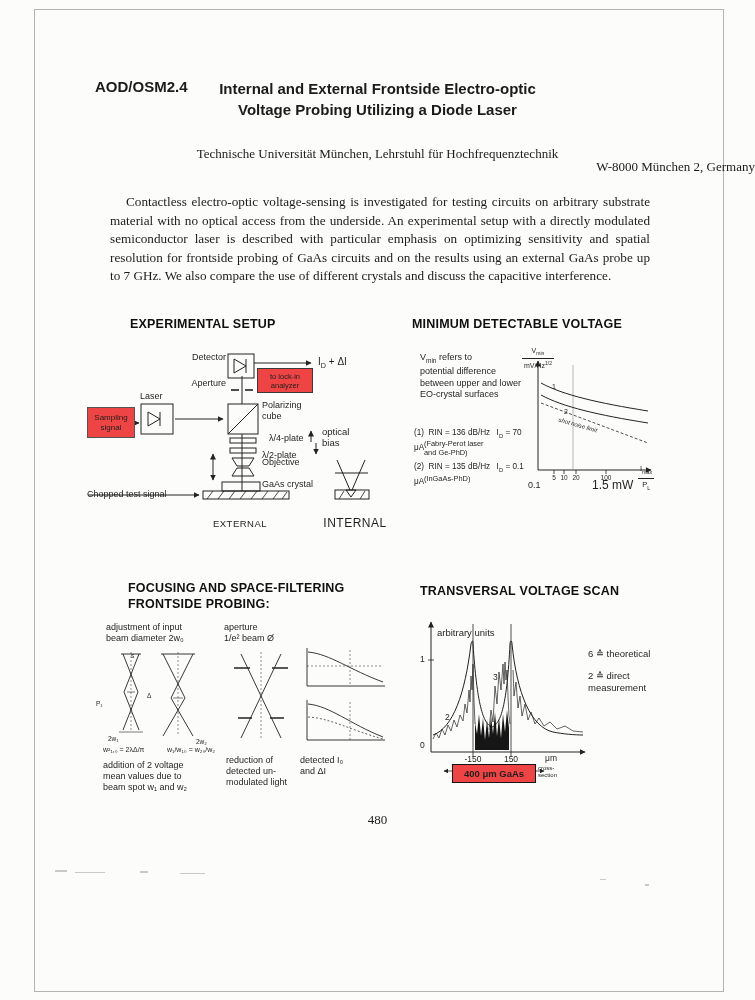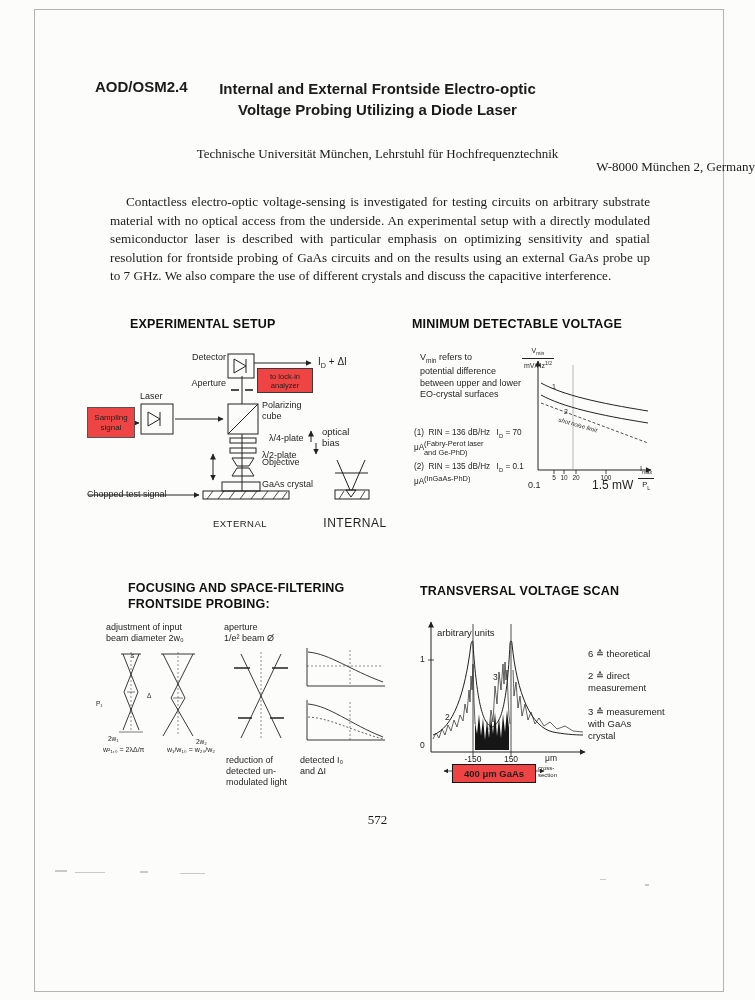--- a/index.html
+++ b/index.html
@@ -206,20 +206,21 @@
       </g>
     </g>
   </svg>
   <div class="lbl" style="left:131px;top:650px;font-size:6.5px">s</div>
   <div class="lbl" style="left:147px;top:690px;font-size:6.5px">Δ</div>
   <div class="lbl" style="left:96px;top:698px;font-size:6.5px">P₁</div>
   <div class="lbl" style="left:108px;top:733px;font-size:6.5px">2w₁</div>
   <div class="lbl" style="left:196px;top:736px;font-size:6.5px">2w₂</div>
   <div class="lbl" style="left:103px;top:744px;width:62px;font-size:7px">w²₁,₀ = 2λΔ/π</div>
   <div class="lbl" style="left:167px;top:744px;width:60px;font-size:7px">w₁/w₁₀ = w₂₀/w₂</div>
+  <div class="lbl" style="left:103px;top:760px;width:115px">addition of 2 voltage<br>mean values due to<br>beam spot w₁ and w₂</div>
 
   <svg style="left:226px;top:648px" width="70" height="95" viewBox="0 0 70 95">
     <g stroke="#222" fill="none" stroke-width=".9">
       <g>
         <line x1="35" y1="4" x2="35" y2="90" stroke-dasharray="2,2" stroke-width=".5"></line>
         <line x1="15" y1="6" x2="35" y2="48"></line>
         <line x1="55" y1="6" x2="35" y2="48"></line>
         <line x1="35" y1="48" x2="15" y2="90"></line>
         <line x1="35" y1="48" x2="55" y2="90"></line>
         <line x1="8" y1="20" x2="24" y2="20" stroke-width="1.5"></line>
@@ -290,23 +291,22 @@
   <div class="lbl" style="left:420px;top:740px;font-size:8.5px">0</div>
   <div class="lbl" style="left:445px;top:712px;font-size:8.5px">2</div>
   <div class="lbl" style="left:493px;top:672px;font-size:8.5px">3</div>
   <div class="lbl" style="left:458px;top:754px;width:30px;text-align:center;font-size:8.5px">-150</div>
   <div class="lbl" style="left:496px;top:754px;width:30px;text-align:center;font-size:8.5px">150</div>
   <div class="lbl" style="left:545px;top:753px;font-size:8.5px">μm</div>
   <div class="lbl boxed" style="left:452px;top:764px;width:82px;height:17px;font-size:9.5px;font-weight:bold;border:1.5px solid #151515">400 μm GaAs</div>
   <div class="lbl" style="left:538px;top:765px;font-size:6px;line-height:7px">cross-<br>section</div>
   <div class="lbl" style="left:588px;top:648px;width:115px;font-size:9.5px;line-height:12px">6 ≙ theoretical</div>
   <div class="lbl" style="left:588px;top:670px;width:115px;font-size:9.5px;line-height:12px">2 ≙ direct<br>measurement</div>
-  <div class="lbl" style="left:588px;top:706px;width:115px;font-size:9.5px;line-height:12px">3 ≙ measurement<br>with GaAs<br>crystal</div>
-
-  <div class="al" style="left:0;top:812px;width:755px;text-align:center;font-size:13px">572</div>
+
+  <div class="al" style="left:0;top:812px;width:755px;text-align:center;font-size:13px">480</div>
 
   <div>
     <div class="mark" style="left:55px;top:870px;width:12px;height:2px"></div>
     <div class="mark" style="left:75px;top:872px;width:30px;height:1px"></div>
     <div class="mark" style="left:140px;top:871px;width:8px;height:2px"></div>
     <div class="mark" style="left:180px;top:873px;width:25px;height:1px"></div>
     <div class="mark" style="left:600px;top:879px;width:6px;height:1px"></div>
     <div class="mark" style="left:645px;top:884px;width:4px;height:2px"></div>
   </div>
 

